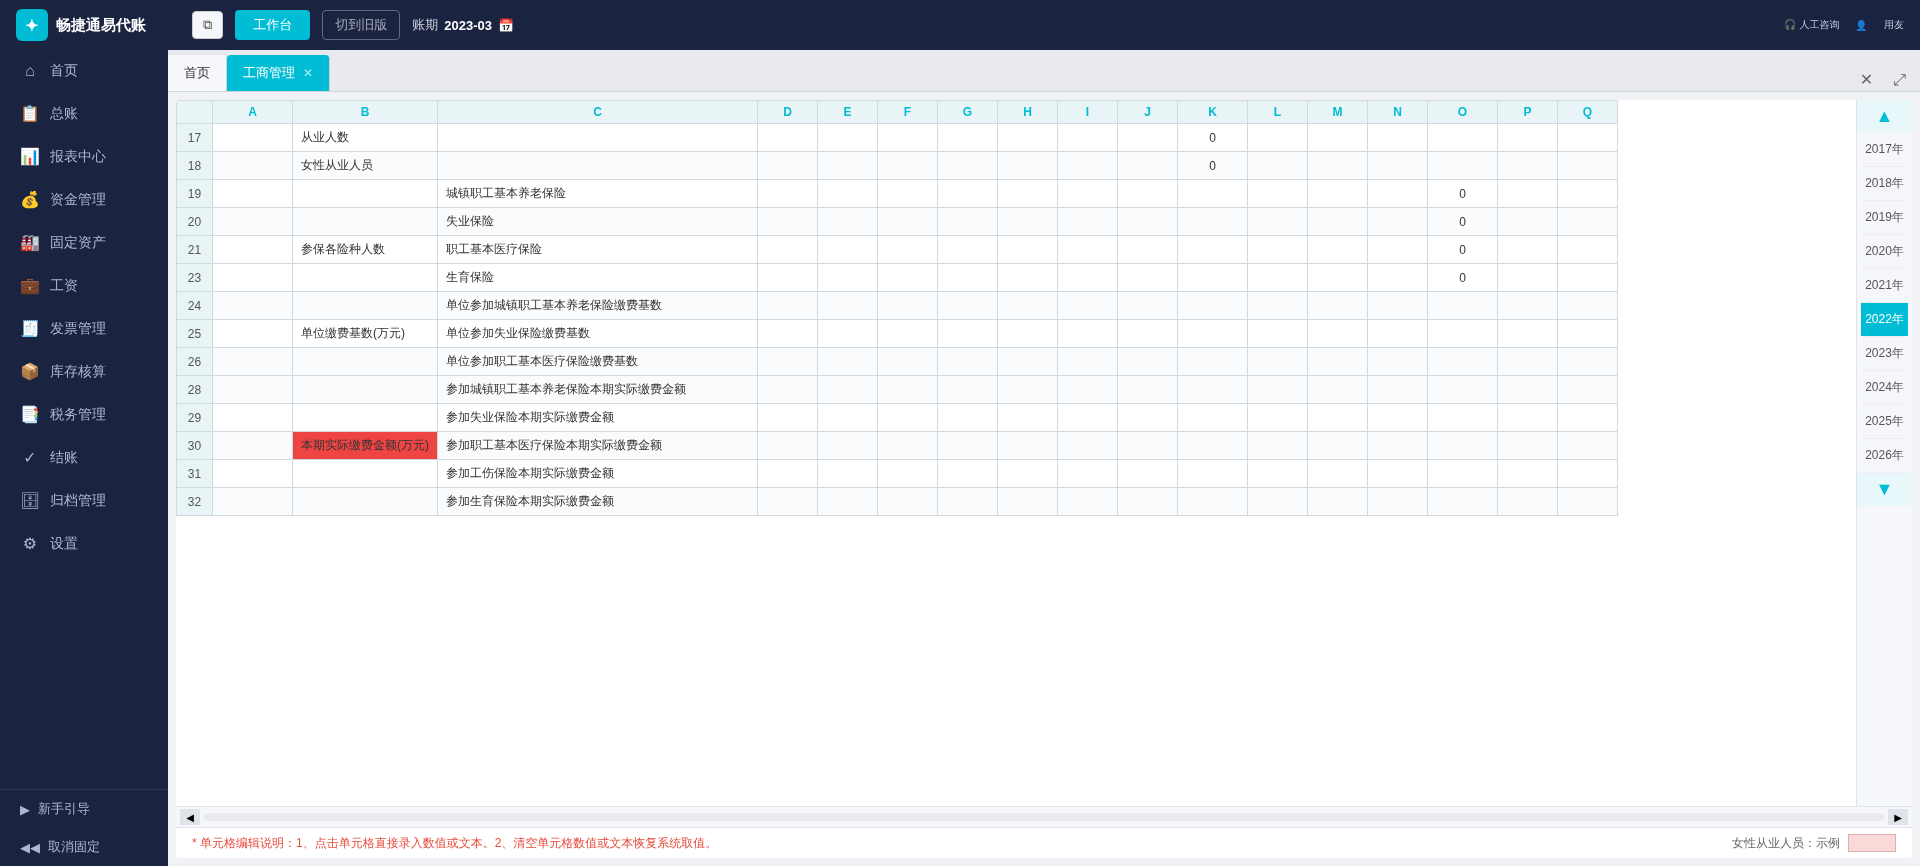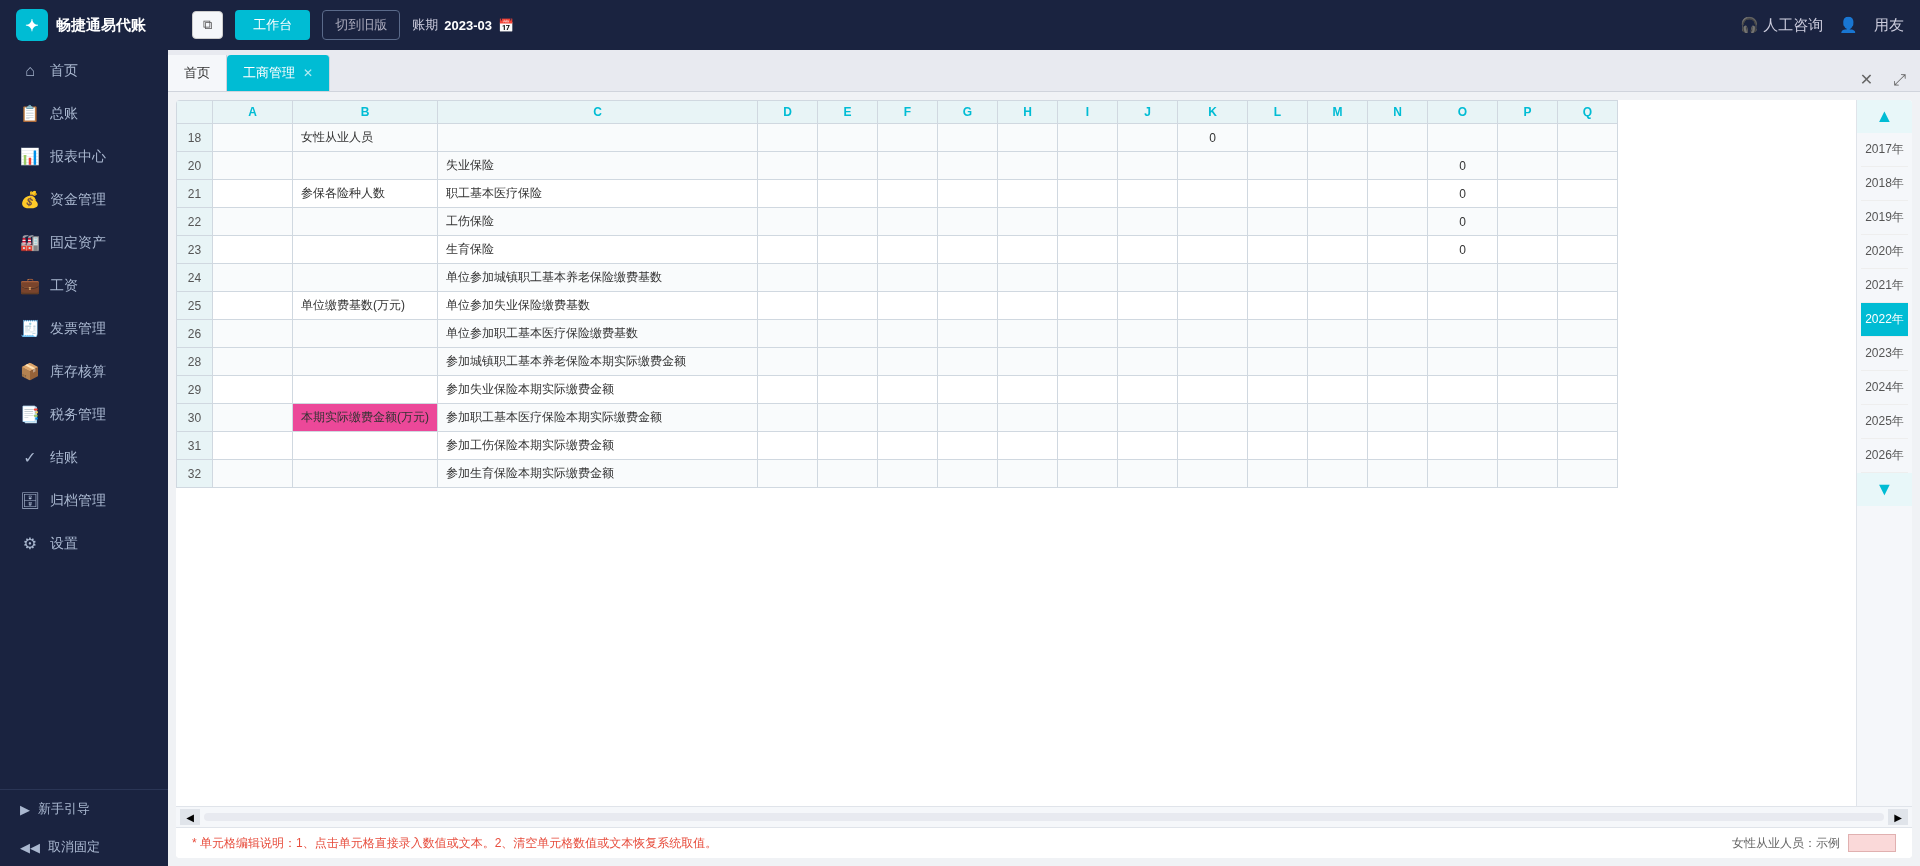--- a/index.html
+++ b/index.html
@@ -62,21 +62,21 @@
     .period-area {
       display: flex; align-items: center; gap: 6px;
       color: #ccd;
       font-size: 13px;
     }
     .header-right {
       margin-left: auto;
       display: flex; align-items: center; gap: 16px;
       color: #ccd;
     }
-    .header-right span { cursor: pointer; font-size: 15px; }
+    .header-right span { cursor: pointer; font-size: 10px; }
 
     
     .sidebar {
       position: fixed;
       top: 50px; left: 0; bottom: 0;
       width: 168px;
       background: #1a2340;
       display: flex;
       flex-direction: column;
       z-index: 99;
@@ -503,38 +503,78 @@
               <th class="col-header" style="min-width:60px;">L</th>
               <th class="col-header" style="min-width:60px;">M</th>
               <th class="col-header" style="min-width:60px;">N</th>
               <th class="col-header" style="min-width:70px;">O</th>
               <th class="col-header" style="min-width:60px;">P</th>
               <th class="col-header" style="min-width:60px;">Q</th>
             </tr>
           </thead>
           <tbody id="table-body">
               <tr>
+    <td class="row-num">17</td>
+    <td class="cell" style=""></td>
+    <td class="cell" style="">从业人数</td>
+    <td class="cell" style=""></td>
+    <td class="cell" style=""></td>
+    <td class="cell" style=""></td>
+    <td class="cell" style=""></td>
+    <td class="cell" style=""></td>
+    <td class="cell" style=""></td>
+    <td class="cell" style=""></td>
+    <td class="cell" style=""></td>
+    <td class="cell cell-center" style="">0</td>
+    <td class="cell" style=""></td>
+    <td class="cell" style=""></td>
+    <td class="cell" style=""></td>
+    <td class="cell cell-center" style=""></td>
+    <td class="cell" style=""></td>
+    <td class="cell" style=""></td>
+  </tr>
+              <tr>
     <td class="row-num">18</td>
     <td class="cell" style="background:#f9fbfc;"></td>
     <td class="cell" style="background:#f9fbfc;">女性从业人员</td>
     <td class="cell" style="background:#f9fbfc;"></td>
     <td class="cell" style="background:#f9fbfc;"></td>
     <td class="cell" style="background:#f9fbfc;"></td>
     <td class="cell" style="background:#f9fbfc;"></td>
     <td class="cell" style="background:#f9fbfc;"></td>
     <td class="cell" style="background:#f9fbfc;"></td>
     <td class="cell" style="background:#f9fbfc;"></td>
     <td class="cell" style="background:#f9fbfc;"></td>
     <td class="cell cell-center" style="background:#f9fbfc;">0</td>
     <td class="cell" style="background:#f9fbfc;"></td>
     <td class="cell" style="background:#f9fbfc;"></td>
     <td class="cell" style="background:#f9fbfc;"></td>
     <td class="cell cell-center" style="background:#f9fbfc;"></td>
     <td class="cell" style="background:#f9fbfc;"></td>
     <td class="cell" style="background:#f9fbfc;"></td>
+  </tr>
+              <tr>
+    <td class="row-num">19</td>
+    <td class="cell" style=""></td>
+    <td class="cell" style=""></td>
+    <td class="cell" style="">城镇职工基本养老保险</td>
+    <td class="cell" style=""></td>
+    <td class="cell" style=""></td>
+    <td class="cell" style=""></td>
+    <td class="cell" style=""></td>
+    <td class="cell" style=""></td>
+    <td class="cell" style=""></td>
+    <td class="cell" style=""></td>
+    <td class="cell cell-center" style=""></td>
+    <td class="cell" style=""></td>
+    <td class="cell" style=""></td>
+    <td class="cell" style=""></td>
+    <td class="cell cell-center" style="">0</td>
+    <td class="cell" style=""></td>
+    <td class="cell" style=""></td>
   </tr>
               <tr>
     <td class="row-num">20</td>
     <td class="cell" style="background:#f9fbfc;"></td>
     <td class="cell" style="background:#f9fbfc;"></td>
     <td class="cell" style="background:#f9fbfc;">失业保险</td>
     <td class="cell" style="background:#f9fbfc;"></td>
     <td class="cell" style="background:#f9fbfc;"></td>
     <td class="cell" style="background:#f9fbfc;"></td>
     <td class="cell" style="background:#f9fbfc;"></td>
@@ -563,40 +603,20 @@
     <td class="cell" style=""></td>
     <td class="cell cell-center" style=""></td>
     <td class="cell" style=""></td>
     <td class="cell" style=""></td>
     <td class="cell" style=""></td>
     <td class="cell cell-center" style="">0</td>
     <td class="cell" style=""></td>
     <td class="cell" style=""></td>
   </tr>
               <tr>
-    <td class="row-num">22</td>
-    <td class="cell" style="background:#f9fbfc;"></td>
-    <td class="cell" style="background:#f9fbfc;"></td>
-    <td class="cell" style="background:#f9fbfc;">工伤保险</td>
-    <td class="cell" style="background:#f9fbfc;"></td>
-    <td class="cell" style="background:#f9fbfc;"></td>
-    <td class="cell" style="background:#f9fbfc;"></td>
-    <td class="cell" style="background:#f9fbfc;"></td>
-    <td class="cell" style="background:#f9fbfc;"></td>
-    <td class="cell" style="background:#f9fbfc;"></td>
-    <td class="cell" style="background:#f9fbfc;"></td>
-    <td class="cell cell-center" style="background:#f9fbfc;"></td>
-    <td class="cell" style="background:#f9fbfc;"></td>
-    <td class="cell" style="background:#f9fbfc;"></td>
-    <td class="cell" style="background:#f9fbfc;"></td>
-    <td class="cell cell-center" style="background:#f9fbfc;">0</td>
-    <td class="cell" style="background:#f9fbfc;"></td>
-    <td class="cell" style="background:#f9fbfc;"></td>
-  </tr>
-              <tr>
     <td class="row-num">23</td>
     <td class="cell" style=""></td>
     <td class="cell" style=""></td>
     <td class="cell" style="">生育保险</td>
     <td class="cell" style=""></td>
     <td class="cell" style=""></td>
     <td class="cell" style=""></td>
     <td class="cell" style=""></td>
     <td class="cell" style=""></td>
     <td class="cell" style=""></td>
@@ -705,21 +725,21 @@
     <td class="cell" style=""></td>
     <td class="cell" style=""></td>
     <td class="cell" style=""></td>
     <td class="cell cell-center" style=""></td>
     <td class="cell" style=""></td>
     <td class="cell" style=""></td>
   </tr>
               <tr>
     <td class="row-num">30</td>
     <td class="cell" style="background:#f9fbfc;"></td>
-    <td class="cell" style="background:#ec4899;">本期实际缴费金额(万元)</td>
+    <td class="cell" style="background:#ef4444;">本期实际缴费金额(万元)</td>
     <td class="cell" style="background:#f9fbfc;">参加职工基本医疗保险本期实际缴费金额</td>
     <td class="cell" style="background:#f9fbfc;"></td>
     <td class="cell" style="background:#f9fbfc;"></td>
     <td class="cell" style="background:#f9fbfc;"></td>
     <td class="cell" style="background:#f9fbfc;"></td>
     <td class="cell" style="background:#f9fbfc;"></td>
     <td class="cell" style="background:#f9fbfc;"></td>
     <td class="cell" style="background:#f9fbfc;"></td>
     <td class="cell cell-center" style="background:#f9fbfc;"></td>
     <td class="cell" style="background:#f9fbfc;"></td>

